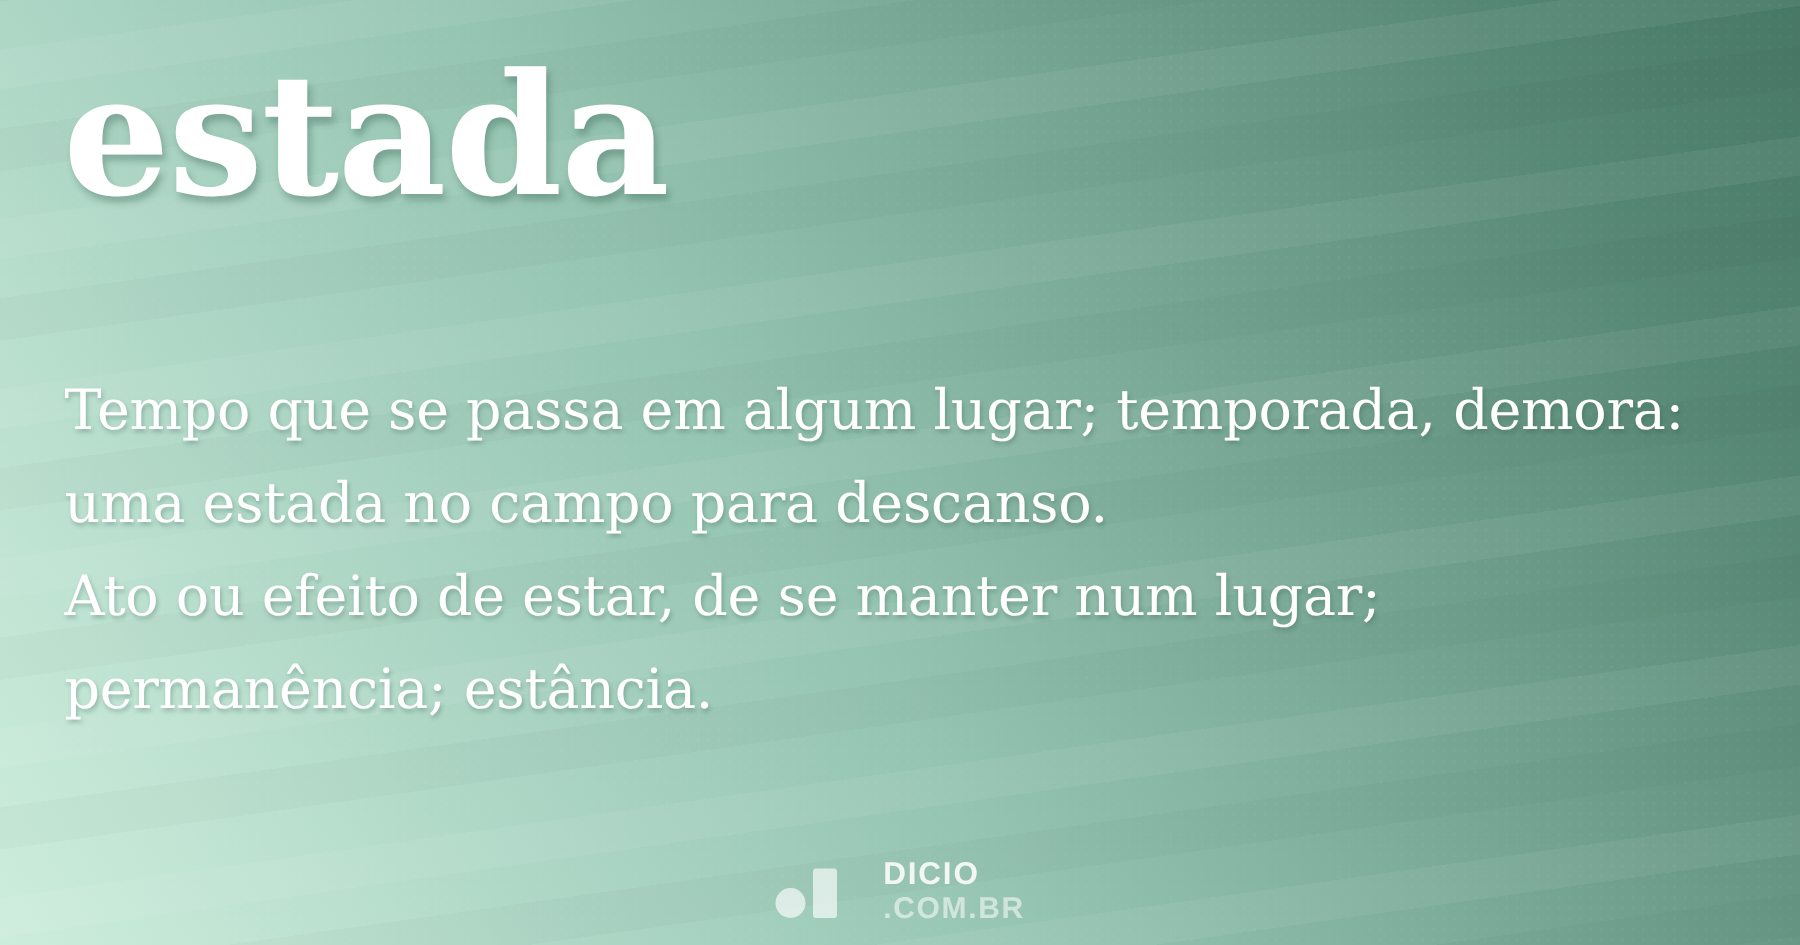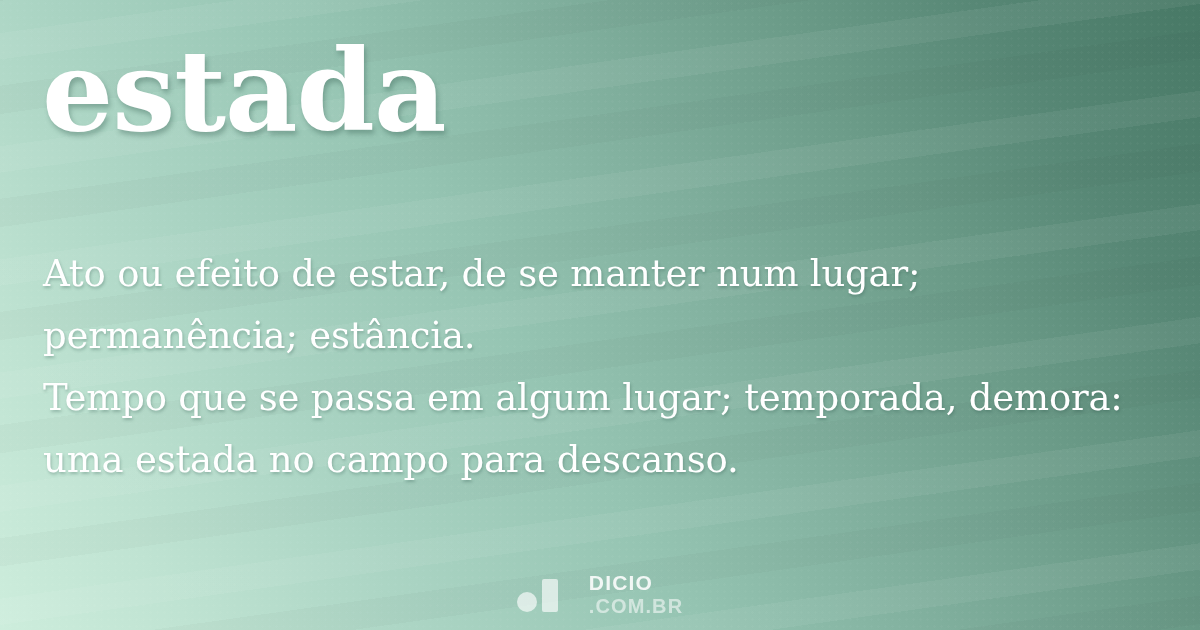--- a/index.html
+++ b/index.html
@@ -179,22 +179,22 @@
 
   <div class="bg-base"></div>
   <div class="bg-streaks"></div>
   <div class="bg-dots"></div>
 
   <div class="content">
 
     <h1 class="headword">estada</h1>
 
     <div class="definitions">
+      <p class="definition">Tempo que se passa em algum lugar; temporada, demora: uma estada no campo para descanso.</p>
       <p class="definition">Ato ou efeito de estar, de se manter num lugar; permanência; estância.</p>
-      <p class="definition">Tempo que se passa em algum lugar; temporada, demora: uma estada no campo para descanso.</p>
     </div>
 
     <div class="footer-logo">
       <div class="logo-mark">
         <span class="logo-dot"></span>
         <span class="logo-bar"></span>
       </div>
       <div class="logo-words">
         <span class="logo-name">DICIO</span>
         <span class="logo-tld">.COM.BR</span>

